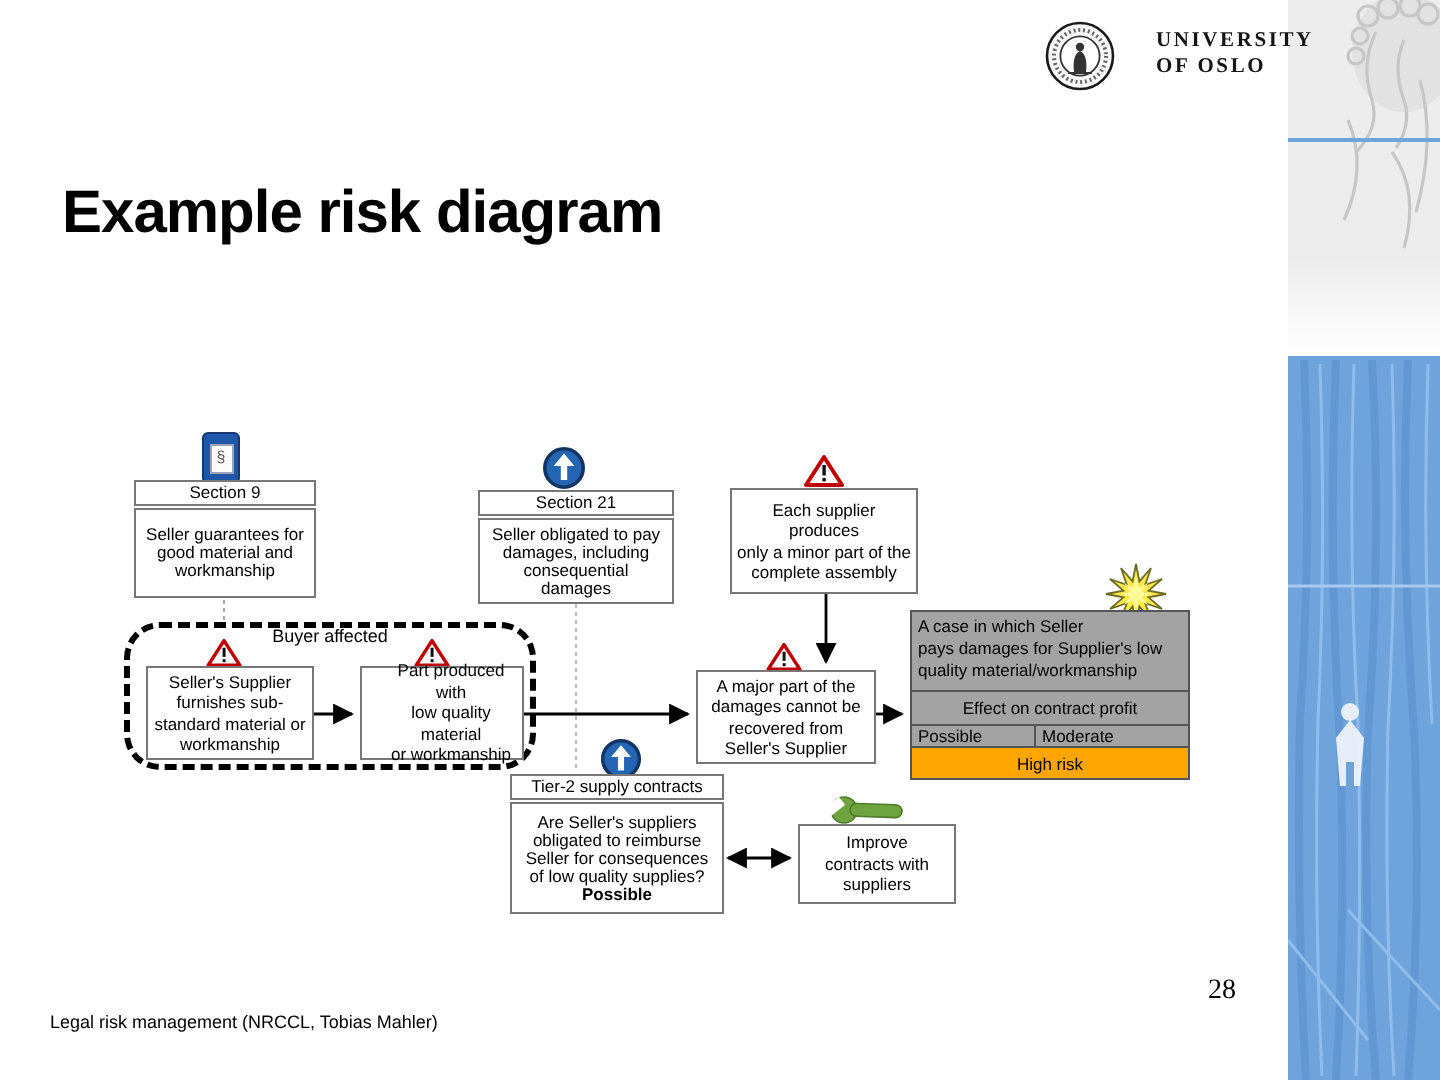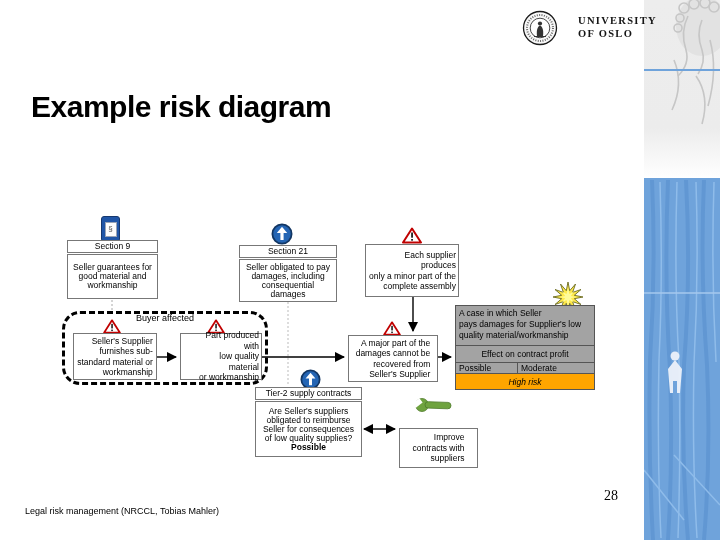--- a/index.html
+++ b/index.html
@@ -10,21 +10,21 @@
   .uio-text{position:absolute;left:562px;top:14px;font-family:"Liberation Serif","DejaVu Serif",serif;
             font-weight:bold;font-size:10.5px;line-height:13px;letter-spacing:1.3px;color:#151515;margin-left:16px;}
   .seal{position:absolute;left:522px;top:10px;}
   .title{position:absolute;left:31px;top:90px;font-size:30px;font-weight:bold;letter-spacing:-0.5px;color:#000;}
 
   
   .sidebar{position:absolute;top:0;right:0;width:76px;height:540px;}
 
   
   .box{position:absolute;box-sizing:border-box;background:#fff;border:1px solid #777;
-       font-size:8.5px;line-height:10.5px;text-align:right;display:flex;
+       font-size:8.5px;line-height:10.5px;text-align:center;display:flex;
        align-items:center;justify-content:center;white-space:pre-line;padding:1px 2px;}
   .stackwrap{position:absolute;box-sizing:border-box;}
   .stack-title{box-sizing:border-box;border:1px solid #777;background:#fff;text-align:center;
        font-size:8.5px;line-height:11px;white-space:pre-line;}
   .stack-body{box-sizing:border-box;border:1px solid #777;background:#fff;text-align:center;
        font-size:8.5px;line-height:9px;white-space:pre-line;margin-top:1px;
        display:flex;flex-direction:column;align-items:center;justify-content:center;padding:1px 2px;}
   .bold{font-weight:bold;}
 
   
@@ -36,21 +36,21 @@
   
   .case-box{position:absolute;left:455px;top:305px;width:140px;height:85px;box-sizing:border-box;
        border:1px solid #555;background:#a3a3a3;font-size:8.5px;display:flex;flex-direction:column;}
   .case-r1{height:40px;box-sizing:border-box;border-bottom:1px solid #555;text-align:left;
        padding:2px 3px;line-height:11px;white-space:pre-line;}
   .case-r2{height:17px;box-sizing:border-box;border-bottom:1px solid #555;display:flex;
        align-items:center;justify-content:center;}
   .case-r3{height:11px;box-sizing:border-box;border-bottom:1px solid #555;display:flex;line-height:10px;}
   .case-c1{width:62px;box-sizing:border-box;border-right:1px solid #555;padding-left:3px;}
   .case-c2{flex:1;padding-left:3px;}
-  .case-r4{flex:1;display:flex;align-items:center;justify-content:center;font-style:italic;}
+  .case-r4{flex:1;display:flex;align-items:center;justify-content:center;}
 
   .icon-abs{position:absolute;}
 
   
   .badge{position:absolute;left:101px;top:216px;width:17px;height:24px;background:#2056A7;
        border:1px solid #16386E;border-radius:3px;display:flex;align-items:center;justify-content:center;}
   .badge-inner{width:10px;height:13px;background:#fdfdfd;border:1px solid #9aa4b5;
        font-size:8px;line-height:12px;color:#555;text-align:center;}
 
   
@@ -272,20 +272,20 @@
   <div class="icon-abs" style="left:414px;top:397px;">
     <svg width="38" height="16" viewBox="0 0 38 16">
       <g fill="#6FA33F" stroke="#4E7A2A" stroke-width="0.8">
         <circle cx="8" cy="8" r="6.5"></circle>
         <rect x="11" y="4.6" width="26" height="6.4" rx="3.2" transform="rotate(2 11 8)"></rect>
       </g>
       <rect x="-1" y="3.2" width="9" height="5.2" fill="#fff" transform="rotate(-38 4 6)"></rect>
     </svg>
   </div>
 
-  <div class="box" style="left:399px;top:428px;width:79px;height:40px;">Improve
+  <div class="box" style="left:399px;top:412px;width:79px;height:40px;">Improve
 contracts with
 suppliers</div>
 
   <div class="footer">Legal risk management (NRCCL, Tobias Mahler)</div>
   <div class="pagenum">28</div>
 
 </div>
 
 </body></html>

